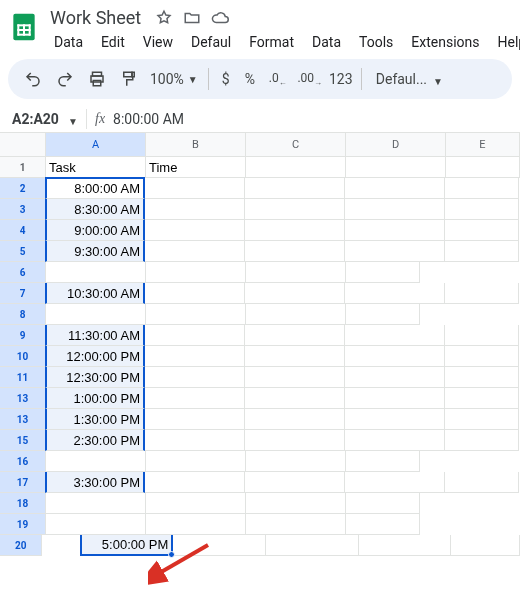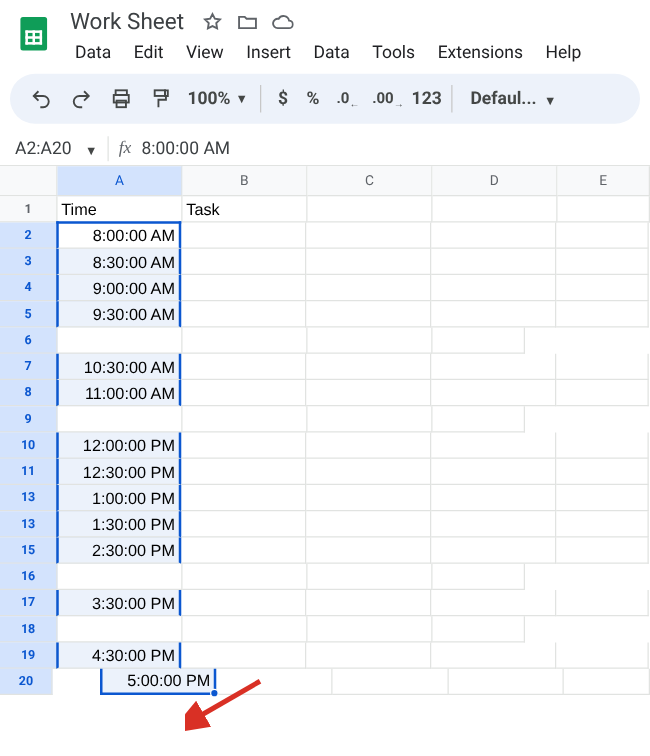--- a/index.html
+++ b/index.html
@@ -9,30 +9,30 @@
   .doc-icon { width: 38px; height: 38px; display: flex; align-items: center; justify-content: center; margin-right: 6px; margin-top: 2px; }
   .doc-icon svg { width: 32px; height: 32px; }
   .title-area { flex: 1; }
   .title-row { display: flex; align-items: center; gap: 10px; }
   .doc-title { font-size: 18px; color: #3c4043; padding: 1px 4px; }
   .title-icon { width: 18px; height: 18px; color: #5f6368; display:flex; align-items:center; justify-content:center; }
   .menubar { display: flex; gap: 2px; margin-top: 2px; }
   .menu-item { font-size: 14px; color: #202124; padding: 3px 8px; border-radius: 4px; cursor: pointer; }
   
   .toolbar-wrap { padding: 6px 8px; }
-  .toolbar { background: #edf2fa; border-radius: 24px; height: 40px; display: flex; align-items: center; padding: 0 10px; gap: 2px; font-weight: bold; }
+  .toolbar { background: #edf2fa; border-radius: 24px; height: 40px; display: flex; align-items: center; padding: 0 10px; gap: 2px; }
   .tb-btn { width: 30px; height: 30px; display: flex; align-items: center; justify-content: center; color: #444746; border-radius: 4px; cursor: pointer; }
   .tb-sep { width: 1px; height: 22px; background: #c7c7c7; margin: 0 4px; }
   .tb-zoom { display: flex; align-items: center; gap: 4px; font-size: 14px; color: #444746; padding: 0 4px; cursor:pointer; }
   .tb-font { display: flex; align-items: flex-end; gap: 6px; font-size: 14px; color: #444746; padding: 0 8px; cursor:pointer; }
   .caret { font-size: 10px; color: #444746; }
   .tb-text { font-size: 14px; color:#444746; width: 22px; text-align:center; }
   
   .fx-bar { display: flex; align-items: center; height: 28px; border-bottom: 1px solid #e1e3e1; padding: 0 8px; }
-  .name-box { width: 70px; font-size: 14px; color: #3c4043; padding-left: 4px; display:flex; align-items:flex-end; gap:8px; }
+  .name-box { width: 70px; font-size: 14px; color: #3c4043; padding-left: 4px; display:flex; align-items:flex-end; gap:8px;font-weight:bold; }
   .name-box .caret { margin-left: auto; }
   .fx-sep { width:1px; height:20px; background:#e1e3e1; margin: 0 8px; }
   .fx-icon { font-style: italic; font-family: serif; color:#5f6368; font-size:14px; margin-right:8px; }
   .fx-input { font-size: 14px; color:#3c4043; }
   
   .grid { position: relative; }
   .row { display: flex; height: 21px; }
   .row.hdr { height: 24px; }
   .corner { width: 46px; background:#f8f9fa; border-right:1px solid #e1e3e1; border-bottom:1px solid #e1e3e1; }
   .colhdr { background:#f8f9fa; border-right:1px solid #e1e3e1; border-bottom:1px solid #e1e3e1; font-size:11px; color:#5f6368; display:flex; align-items:center; justify-content:center; }
@@ -85,21 +85,22 @@
       <span class="title-icon">
           <svg viewBox="0 0 24 24" width="20" height="20" fill="none" stroke="#5f6368" stroke-width="2">
             <path d="M7 18a5 5 0 1 1 .9-9.9A6 6 0 0 1 19 10a4 4 0 0 1 0 8H7z"></path>
           </svg>
         </span>
     </div>
     <div class="menubar">
       <span class="menu-item">Data</span>
       <span class="menu-item">Edit</span>
       <span class="menu-item">View</span>
-      <span class="menu-item">Insert</span>
+      <span class="menu-item">Defaul</span>
+      <span class="menu-item">Format</span>
       <span class="menu-item">Data</span>
       <span class="menu-item">Tools</span>
       <span class="menu-item">Extensions</span>
       <span class="menu-item">Help</span>
     </div>
   </div>
 </div>
 
 <div class="toolbar-wrap">
   <div class="toolbar">
@@ -165,22 +166,22 @@
     <div class="row hdr">
       <div class="corner"></div>
       <div class="colhdr colA sel">A</div>
       <div class="colhdr colB">B</div>
       <div class="colhdr colC">C</div>
       <div class="colhdr colD">D</div>
       <div class="colhdr colE">E</div>
     </div>
     <div class="row">
       <div class="rowhdr">1</div>
+      <div class="cell colB">Task</div>
       <div class="cell colA">Time</div>
-      <div class="cell colB">Task</div>
       <div class="cell colC"></div>
       <div class="cell colD"></div>
       <div class="cell colE"></div>
     </div>
     <div class="row">
       <div class="rowhdr sel">2</div>
       <div class="cell colA right selA sel-border-left sel-border-right sel-border-top active-cell">8:00:00 AM</div>
       <div class="cell colB"></div>
       <div class="cell colC"></div>
       <div class="cell colD"></div>
@@ -220,28 +221,28 @@
     <div class="row">
       <div class="rowhdr sel">7</div>
       <div class="cell colA right selA sel-border-left sel-border-right">10:30:00 AM</div>
       <div class="cell colB"></div>
       <div class="cell colC"></div>
       <div class="cell colD"></div>
       <div class="cell colE"></div>
     </div>
     <div class="row">
       <div class="rowhdr sel">8</div>
-      <div class="cell colA right selA sel-border-left sel-border-right">11:00:00 AM</div>
       <div class="cell colB"></div>
       <div class="cell colC"></div>
       <div class="cell colD"></div>
       <div class="cell colE"></div>
     </div>
     <div class="row">
       <div class="rowhdr sel">9</div>
+      <div class="cell colA right selA sel-border-left sel-border-right">11:30:00 AM</div>
       <div class="cell colB"></div>
       <div class="cell colC"></div>
       <div class="cell colD"></div>
       <div class="cell colE"></div>
     </div>
     <div class="row">
       <div class="rowhdr sel">10</div>
       <div class="cell colA right selA sel-border-left sel-border-right">12:00:00 PM</div>
       <div class="cell colB"></div>
       <div class="cell colC"></div>
@@ -297,21 +298,20 @@
     </div>
     <div class="row">
       <div class="rowhdr sel">18</div>
       <div class="cell colB"></div>
       <div class="cell colC"></div>
       <div class="cell colD"></div>
       <div class="cell colE"></div>
     </div>
     <div class="row">
       <div class="rowhdr sel">19</div>
-      <div class="cell colA right selA sel-border-left sel-border-right">4:30:00 PM</div>
       <div class="cell colB"></div>
       <div class="cell colC"></div>
       <div class="cell colD"></div>
       <div class="cell colE"></div>
     </div>
     <div class="row">
       <div class="rowhdr sel">20</div>
       <div class="cell colA right selA sel-border-left sel-border-right sel-border-bottom">5:00:00 PM<div class="fill-handle"></div></div>
       <div class="cell colB"></div>
       <div class="cell colC"></div>

